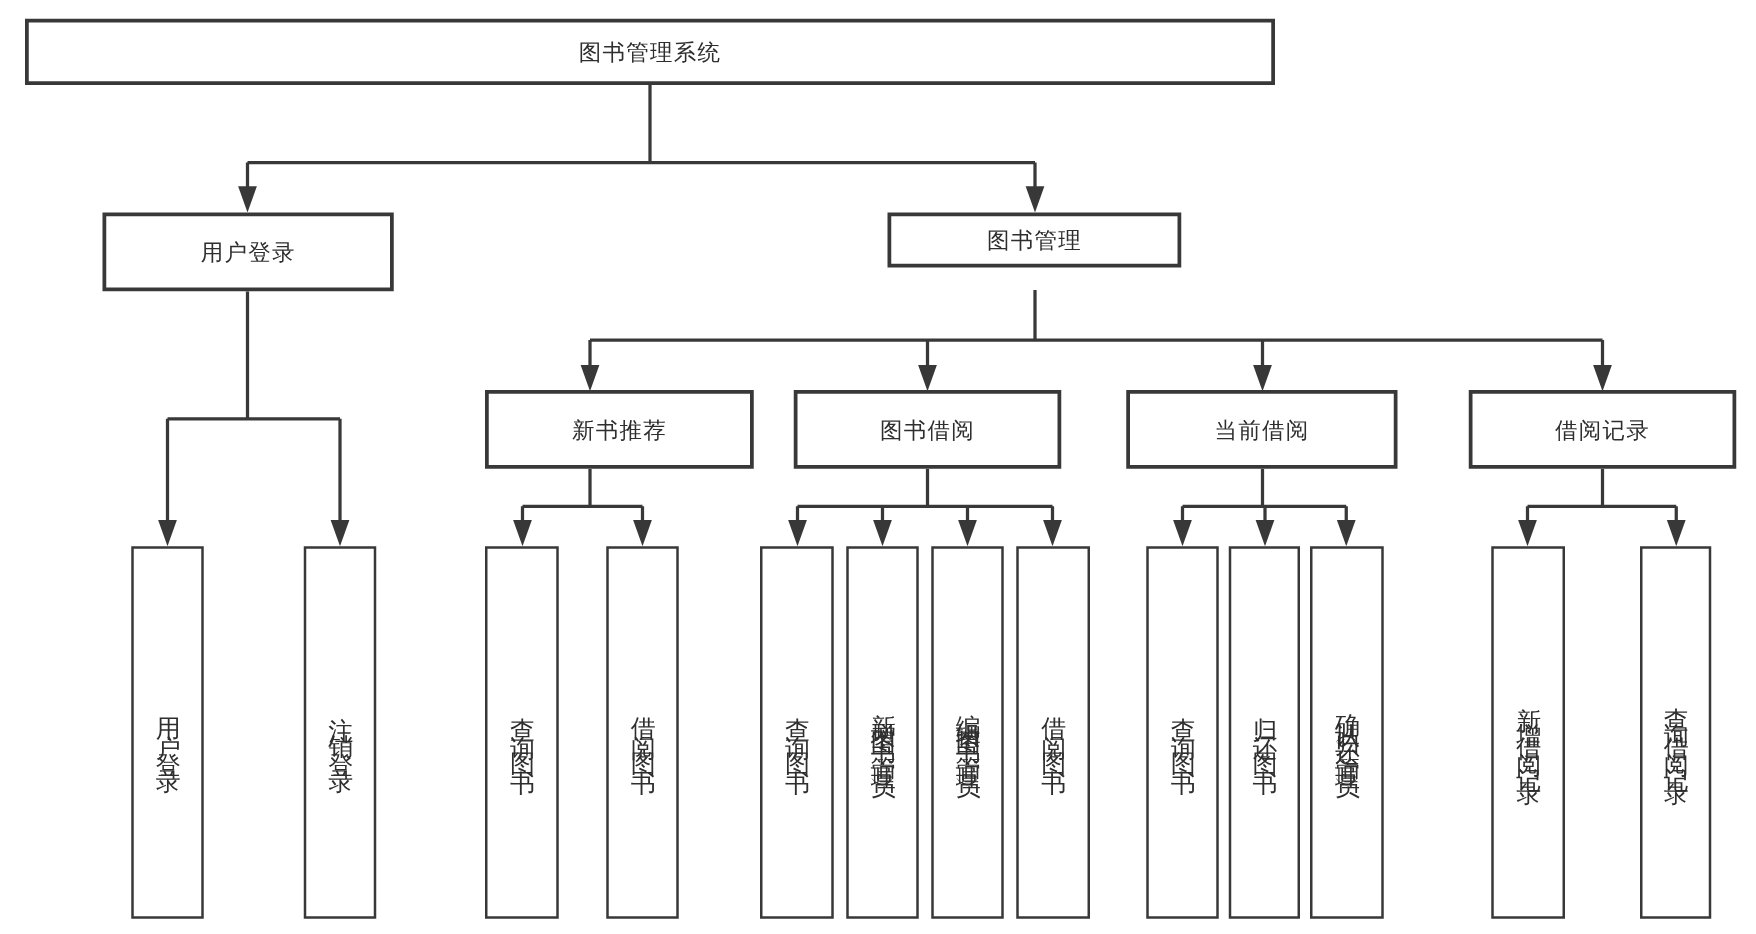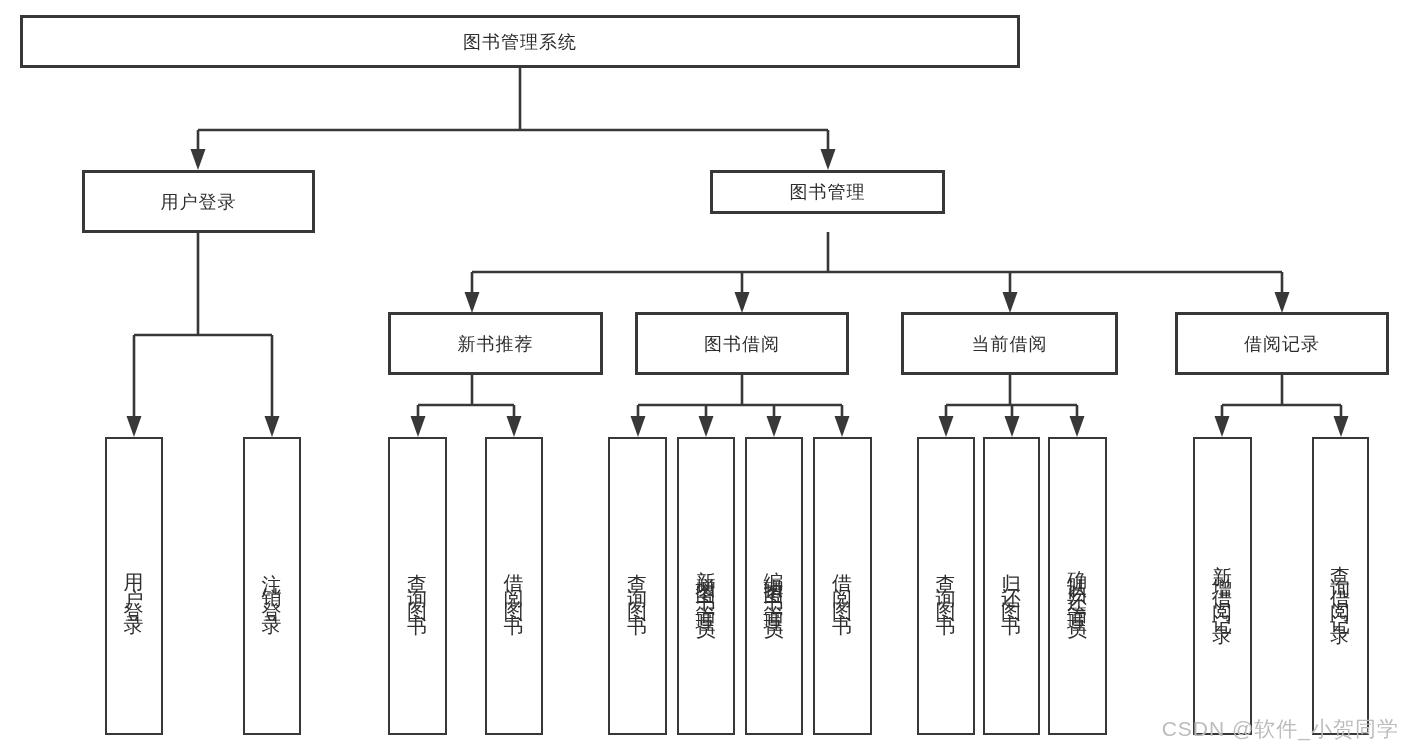--- a/index.html
+++ b/index.html
@@ -95,15 +95,14 @@
   <div class="node leaf ls10" style="left:745px; top:437px; width:58px; height:298px;">编辑图书（管理员）</div>
   <div class="node leaf ls4" style="left:813px; top:437px; width:59px; height:298px;">借阅图书</div>
 
   <div class="node leaf ls4" style="left:917px; top:437px; width:58px; height:298px;">查询图书</div>
   <div class="node leaf ls4" style="left:983px; top:437px; width:57px; height:298px;">归还图书</div>
   <div class="node leaf ls10" style="left:1048px; top:437px; width:59px; height:298px;">确认归还（管理员）</div>
 
   <div class="node leaf ls6" style="left:1193px; top:437px; width:59px; height:298px;">新增借阅记录</div>
   <div class="node leaf ls6" style="left:1312px; top:437px; width:57px; height:298px;">查询借阅记录</div>
 
-  <div class="watermark">CSDN @软件_小贺同学</div>
 
 </div>
 
 </body></html>

